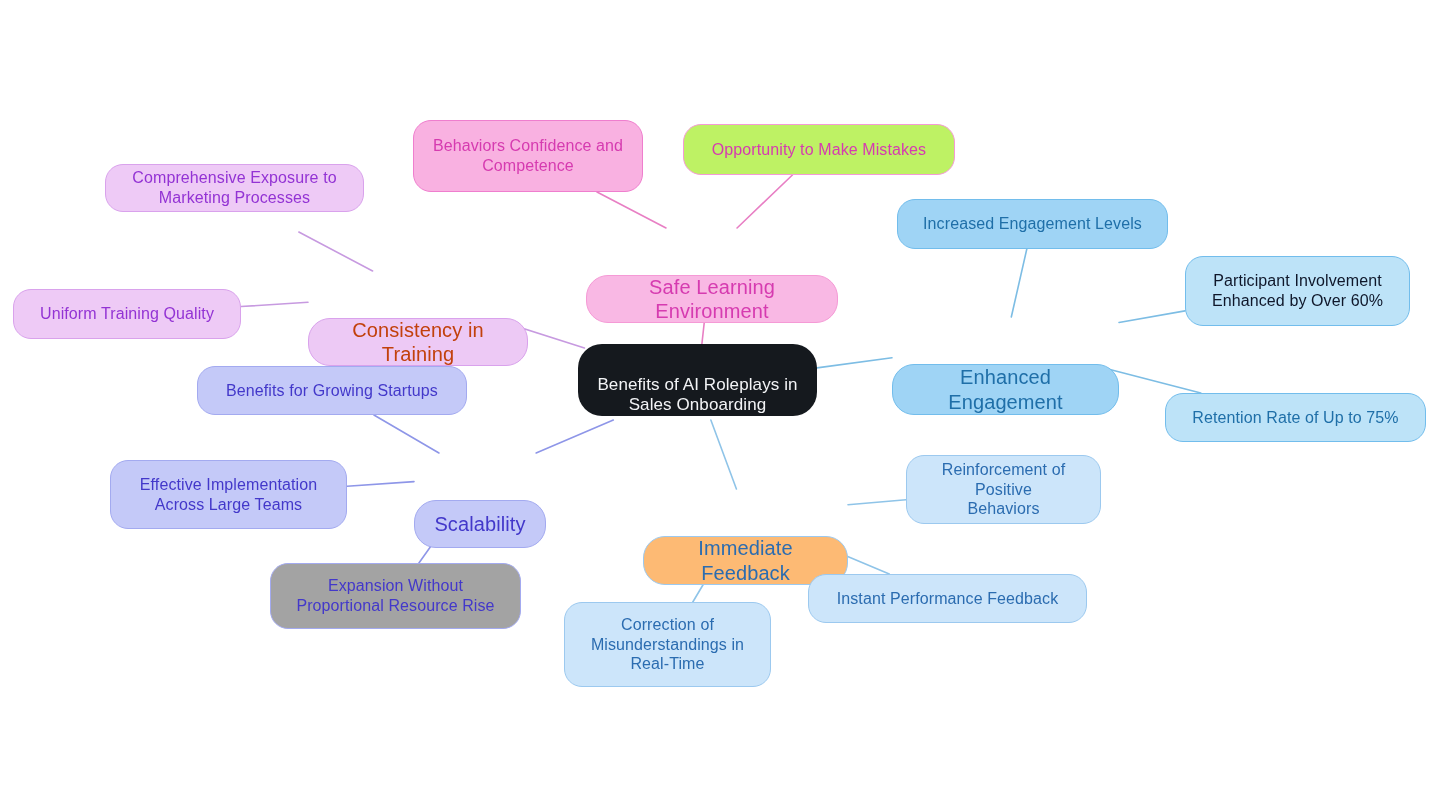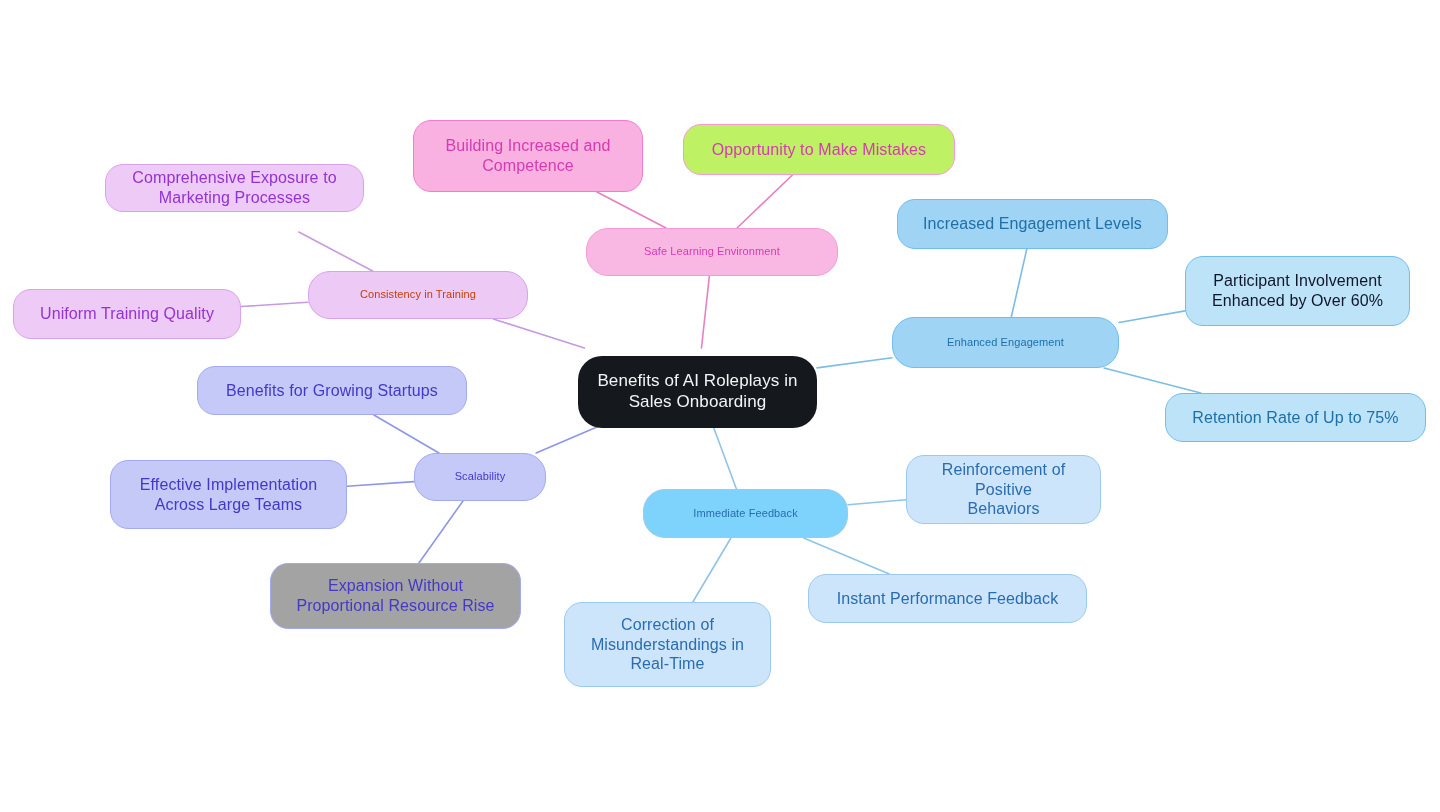--- a/index.html
+++ b/index.html
@@ -48,21 +48,22 @@
   }
   .node-root {
     border-radius: 24px;
     border-width: 0;
     font-size: 17px;
     color: #f3f4f6;
     background: #15191e;
   }
   .node-branch {
     border-radius: 22px;
-    font-size: 11px;
+    font-size: 20px;
+    margin-top: 47px;
   }
   .node-leaf {
     border-radius: 18px;
     font-size: 16px;
   }
 </style>
 </head>
 <body style="background: rgb(255, 255, 255);">
 
 <div id="mindmap-root" style="background: rgb(255, 255, 255);">
@@ -80,29 +81,29 @@
       <path d="M 710.8436293436293 420 Q 723.6312741312742 454.5 736.418918918919 489" fill="none" stroke="#8fc4e8" stroke-width="1.6" stroke-linecap="round"></path>
       <path d="M 848 504.7142857142857 Q 877 502.2285714285714 906 499.74285714285713" fill="none" stroke="#8fc4e8" stroke-width="1.6" stroke-linecap="round"></path>
       <path d="M 803.7235294117647 538 Q 846.5 556 889.2764705882353 574" fill="none" stroke="#8fc4e8" stroke-width="1.6" stroke-linecap="round"></path>
       <path d="M 730.912213740458 538 Q 711.8587786259542 570 692.8053435114504 602" fill="none" stroke="#8fc4e8" stroke-width="1.6" stroke-linecap="round"></path>
       <path d="M 817 367.898538961039 Q 854.5 362.84577922077926 892 357.7930194805195" fill="none" stroke="#7dbde4" stroke-width="1.6" stroke-linecap="round"></path>
       <path d="M 1011.3101265822785 317 Q 1019.0569620253164 283 1026.8037974683543 249" fill="none" stroke="#7dbde4" stroke-width="1.6" stroke-linecap="round"></path>
       <path d="M 1119 322.4820205479452 Q 1152 316.6618150684931 1185 310.84160958904107" fill="none" stroke="#7dbde4" stroke-width="1.6" stroke-linecap="round"></path>
       <path d="M 1104.1 368 Q 1152.4333333333334 380.5 1200.7666666666667 393" fill="none" stroke="#7dbde4" stroke-width="1.6" stroke-linecap="round"></path>
     </svg>
   <div id="node-layer">
-      <div class="node node-root" style="left: 578px; top: 356px; width: 239px; height: 72px; background: rgb(21, 25, 30); color: rgb(243, 244, 246); border-color: rgb(21, 25, 30);">
+      <div class="node node-root" style="left: 578px; top: 344px; width: 239px; height: 72px; background: rgb(21, 25, 30); color: rgb(243, 244, 246); border-color: rgb(21, 25, 30); align-items: flex-end;">
         <span class="node-label">Benefits of AI Roleplays in
 Sales Onboarding</span>
       </div>
       <div class="node node-branch" style="left: 586px; top: 228px; width: 252px; height: 48px; background: rgb(249, 184, 228); color: rgb(214, 59, 176); border-color: rgb(245, 154, 214);">
         <span class="node-label">Safe Learning Environment</span>
       </div>
       <div class="node node-leaf" style="left: 413px; top: 120px; width: 230px; height: 72px; background: rgb(249, 177, 225); color: rgb(214, 59, 176); border-color: rgb(239, 126, 206);">
-        <span class="node-label">Building Increased and
+        <span class="node-label">Behaviors Confidence and
 Competence</span>
       </div>
       <div class="node node-leaf" style="left: 683px; top: 124px; width: 272px; height: 51px; background: #bef264; color: rgb(214, 59, 176); border-color: rgb(245, 154, 214);">
         <span class="node-label">Opportunity to Make Mistakes</span>
       </div>
       <div class="node node-branch" style="left: 308px; top: 271px; width: 220px; height: 48px; background: rgb(237, 201, 245); color: #c2410c; border-color: rgb(217, 162, 236);">
         <span class="node-label">Consistency in Training</span>
       </div>
       <div class="node node-leaf" style="left: 105px; top: 164px; width: 259px; height: 48px; background: rgb(238, 202, 246); color: rgb(147, 51, 212); border-color: rgb(217, 162, 236);">
         <span class="node-label">Comprehensive Exposure to
@@ -118,21 +119,21 @@
         <span class="node-label">Benefits for Growing Startups</span>
       </div>
       <div class="node node-leaf" style="left: 110px; top: 460px; width: 237px; height: 69px; background: rgb(196, 201, 248); color: rgb(67, 56, 202); border-color: rgb(163, 170, 240);">
         <span class="node-label">Effective Implementation
 Across Large Teams</span>
       </div>
       <div class="node node-leaf" style="left: 270px; top: 563px; width: 251px; height: 66px; background: #a3a3a3; color: rgb(67, 56, 202); border-color: rgb(163, 170, 240); align-items: center;">
         <span class="node-label">Expansion Without
 Proportional Resource Rise</span>
       </div>
-      <div class="node node-branch" style="left: 643px; top: 489px; width: 205px; height: 49px; background: #7dd3fc; color: rgb(43, 108, 176); border-color: rgb(156, 201, 239);">
+      <div class="node node-branch" style="left: 643px; top: 489px; width: 205px; height: 49px; background: #fdba74; color: rgb(43, 108, 176); border-color: rgb(156, 201, 239);">
         <span class="node-label">Immediate Feedback</span>
       </div>
       <div class="node node-leaf" style="left: 906px; top: 455px; width: 195px; height: 69px; background: rgb(204, 229, 250); color: rgb(43, 108, 176); border-color: rgb(156, 201, 239);">
         <span class="node-label">Reinforcement of Positive
 Behaviors</span>
       </div>
       <div class="node node-leaf" style="left: 808px; top: 574px; width: 279px; height: 49px; background: rgb(204, 229, 250); color: rgb(43, 108, 176); border-color: rgb(156, 201, 239);">
         <span class="node-label">Instant Performance Feedback</span>
       </div>
       <div class="node node-leaf" style="left: 564px; top: 602px; width: 207px; height: 85px; background: rgb(204, 229, 250); color: rgb(43, 108, 176); border-color: rgb(156, 201, 239);">

